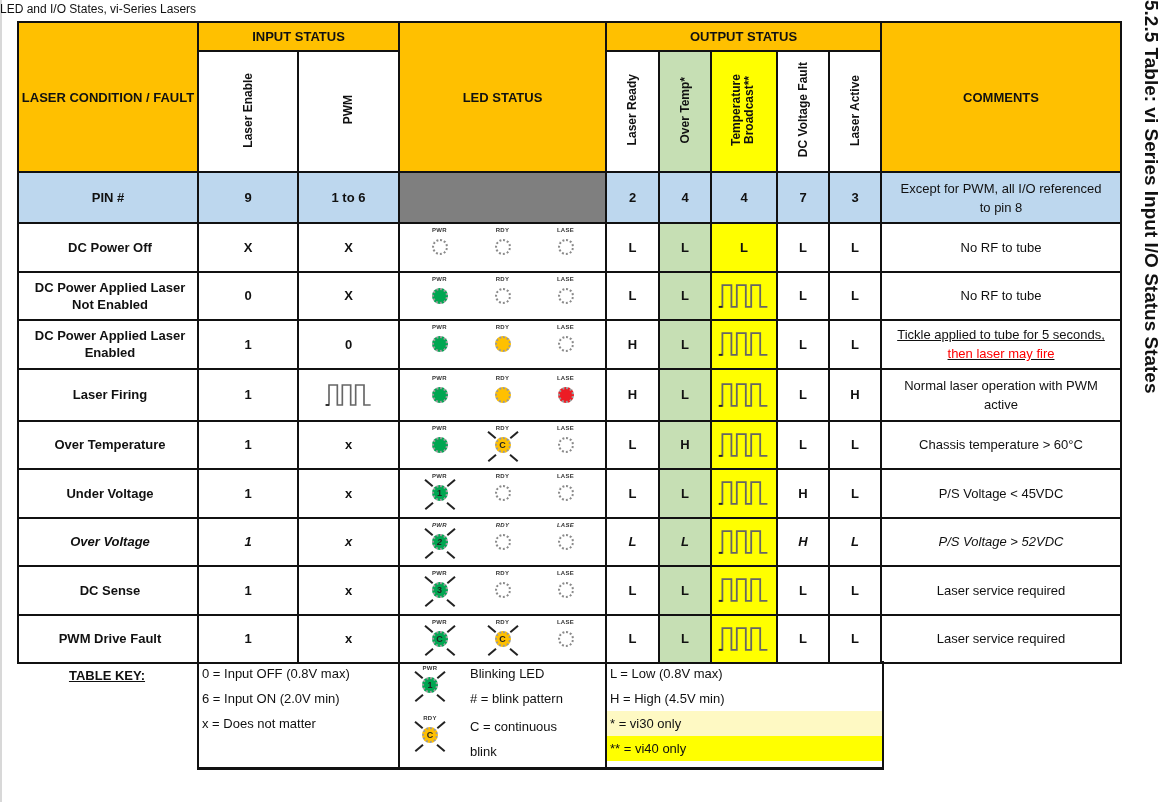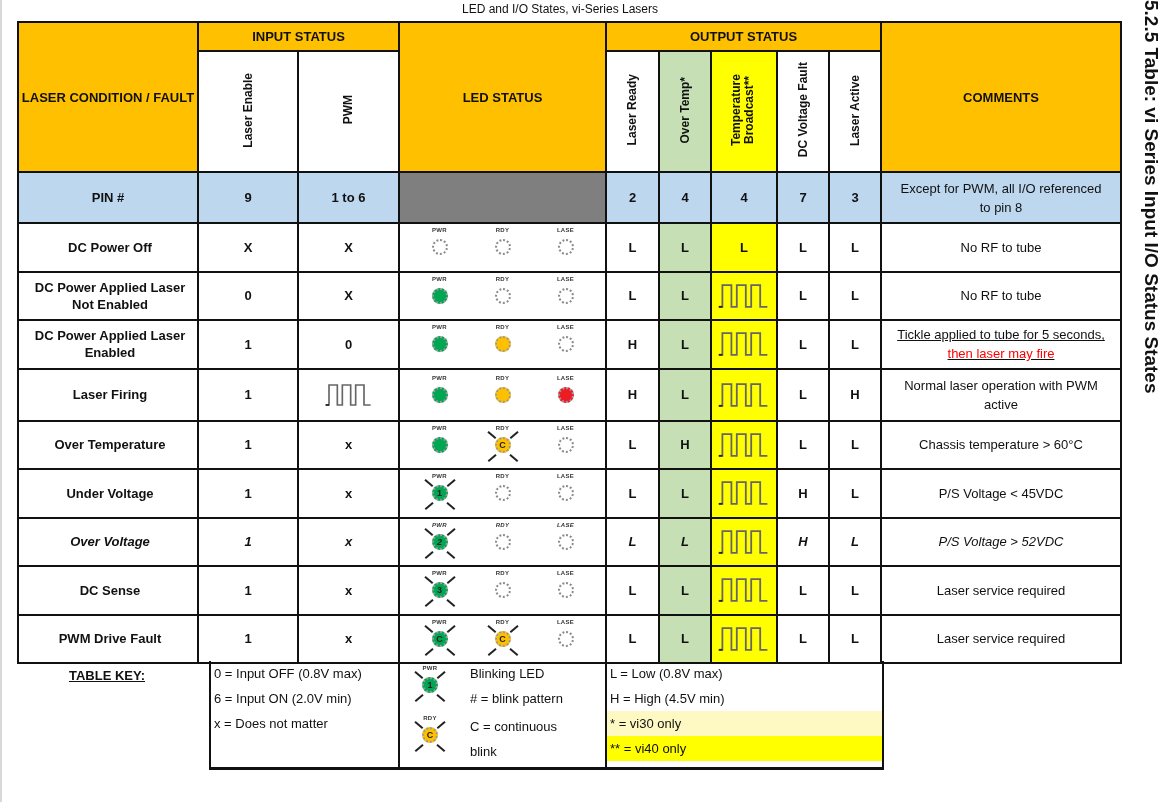--- a/index.html
+++ b/index.html
@@ -1,19 +1,19 @@
 <!DOCTYPE html>
 <html><head>
 <meta charset="utf-8">
 <style>
   html, body { margin:0; padding:0; background:#ffffff; }
   body { width:1173px; height:802px; position:relative; overflow:hidden;
          font-family:"Liberation Sans", sans-serif; color:#111; }
   .left-rule { position:absolute; left:0; top:0; width:2px; height:802px; background:#d8d8d8; }
-  .caption { position:absolute; left:0; top:2px; width:1120px; text-align:center; font-size:12px; color:#111; }
+  .caption { position:absolute; left:0; top:2px; width:1120px; text-align:left; font-size:12px; color:#111; }
   .side-title { position:absolute; left:1132px; top:0; width:30px; height:500px; }
   .side-title span { position:absolute; left:30px; top:0; transform-origin:0 0; transform:rotate(90deg);
         white-space:nowrap; font-size:19px; font-weight:bold; color:#111; }
 
   table.main { position:absolute; left:17px; top:21px; border-collapse:collapse; table-layout:fixed; }
   table.main td { border:2px solid #111; padding:0; text-align:center; vertical-align:middle; font-weight:bold; font-size:13px; }
   .orange { background:#ffc000; }
   .green  { background:#c6dfb4; }
   .yellow { background:#ffff00; }
   .blue   { background:#bdd7ee; }
@@ -38,21 +38,21 @@
   .led .ray { position:absolute; width:10px; height:1.5px; background:#222; }
   .ray.tl { left:4px; top:11px; transform:rotate(40deg); }
   .ray.tr { left:26px; top:11px; transform:rotate(-40deg); }
   .ray.bl { left:4px; top:34px; transform:rotate(-40deg); }
   .ray.br { left:26px; top:34px; transform:rotate(40deg); }
 
   
   .pulse { display:inline-block; vertical-align:middle; }
   .key-title { left:17px; width:180px; top:668px; text-align:center; font-size:13px; font-weight:bold; position:absolute;text-decoration:underline; }
   .keybox { position:absolute; border-bottom:3px solid #111; height:106px; top:661px; }
-  .keybox.b1 { left:197px; width:201px; border-left:2px solid #111;margin-left:12px; }
+  .keybox.b1 { left:197px; width:201px; border-left:2px solid #111; }
   .keybox.b2 { left:398px; width:207px; border-left:2px solid #111; }
   .keybox.b3 { left:605px; width:275px; border-left:2px solid #111; border-right:2px solid #111; }
   .kline { font-size:13px; height:25px; line-height:25px; padding-left:3px; white-space:nowrap; }
   .kline.green { background:#fef9c3; }
   .kline.yellow { background:#ffff00; }
   .keyled { position:absolute; left:10px; width:40px; height:44px; }
   .keytxt { position:absolute; left:70px; font-size:13px; line-height:25px; }
 </style>
 </head>
 <body>

